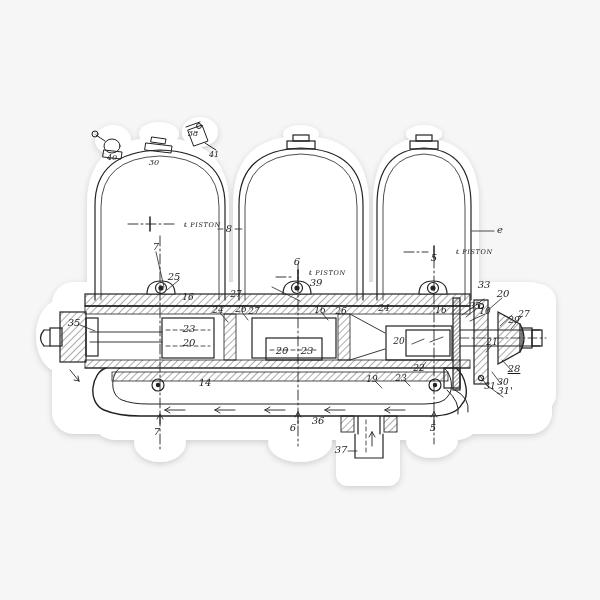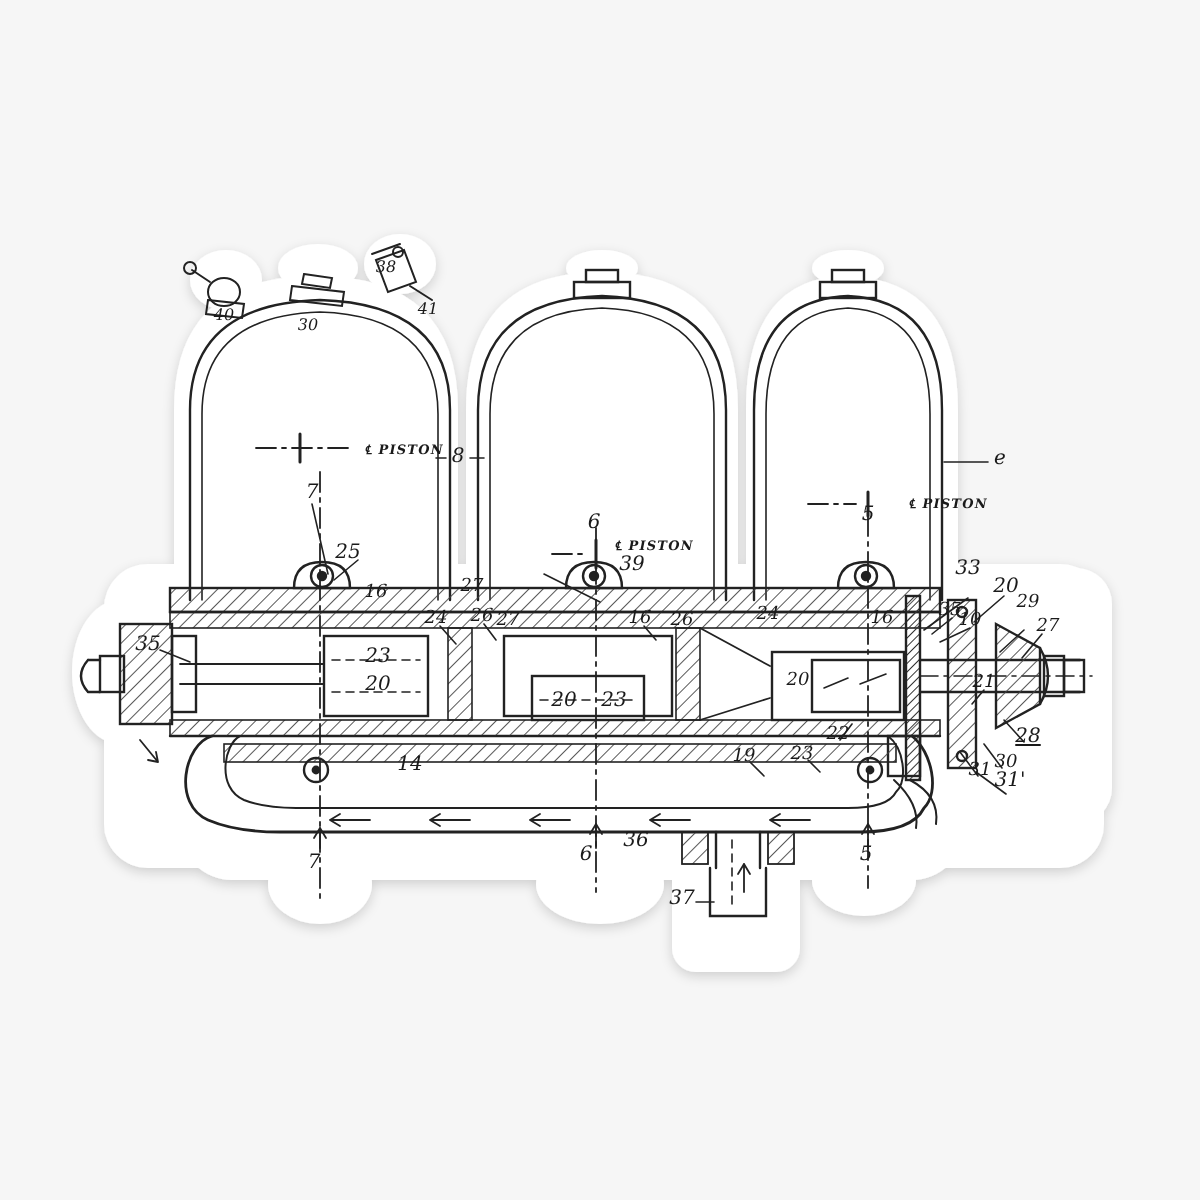--- a/index.html
+++ b/index.html
@@ -4,21 +4,21 @@
 <style>
   :root{ --bg:#f6f6f6; --sticker:#ffffff; --ink:#222222; }
   html,body{margin:0;padding:0;}
   body{width:600px;height:600px;background:var(--bg);overflow:hidden;
        font-family:"DejaVu Serif","Liberation Serif",serif;}
   .stage{position:relative;width:600px;height:600px;}
   .stage svg{position:absolute;left:0;top:0;color:var(--ink);}
   .annotation-layer{position:absolute;left:0;top:0;width:600px;height:600px;pointer-events:none;}
   .lbl{position:absolute;transform:translate(-50%,-50%);font-style:italic;
        font-size:10px;line-height:1;color:#1a1a1a;white-space:nowrap;}
-  .lbl.cl{font-size:6.5px;letter-spacing:.6px;font-style:italic;font-weight:bold;}
+  .lbl.cl{font-size:6.5px;letter-spacing:.6px;font-style:italic;font-weight:normal;}
 </style>
 </head>
 <body>
 
 <div class="stage">
   <svg width="600" height="600" viewBox="0 0 600 600">
     <defs>
       <filter id="ds" x="-20%" y="-20%" width="140%" height="140%">
         <feDropShadow dx="0" dy="2" stdDeviation="3" flood-color="#000000" flood-opacity="0.16"></feDropShadow>
       </filter>
@@ -236,21 +236,21 @@
       <div class="lbl cl" style="left: 474px; top: 252px;">℄ PISTON</div>
       <div class="lbl" style="left: 500px; top: 230px;">e</div>
       <div class="lbl" style="left: 384px; top: 308px; font-size: 9px;">24</div>
       <div class="lbl" style="left: 441px; top: 310px; font-size: 9px;">16</div>
       <div class="lbl" style="left: 399px; top: 341px; font-size: 9px;">20</div>
       <div class="lbl" style="left: 492px; top: 342px; font-size: 9px;">21</div>
       <div class="lbl" style="left: 484px; top: 285px;">33</div>
       <div class="lbl" style="left: 503px; top: 294px;">20</div>
       <div class="lbl" style="left: 475px; top: 306px; font-size: 9px;">35</div>
       <div class="lbl" style="left: 485px; top: 311px; font-size: 9px;">10</div>
-      <div class="lbl" style="left: 514px; top: 302px; font-size: 9px;">29</div>
+      <div class="lbl" style="left: 514px; top: 320px; font-size: 9px;">29</div>
       <div class="lbl" style="left: 524px; top: 314px; font-size: 9px;">27</div>
       <div class="lbl" style="left: 514px; top: 369px; text-decoration: underline;">28</div>
       <div class="lbl" style="left: 419px; top: 368px; font-size: 9px;">22</div>
       <div class="lbl" style="left: 401px; top: 378px; font-size: 9px;">23</div>
       <div class="lbl" style="left: 372px; top: 379px; font-size: 9px;">19</div>
       <div class="lbl" style="left: 503px; top: 382px; font-size: 9px;">30</div>
       <div class="lbl" style="left: 490px; top: 386px; font-size: 9px;">31</div>
       <div class="lbl" style="left: 505px; top: 391px;">31'</div>
       <div class="lbl" style="left: 157px; top: 432px;">7</div>
       <div class="lbl" style="left: 293px; top: 428px;">6</div>

